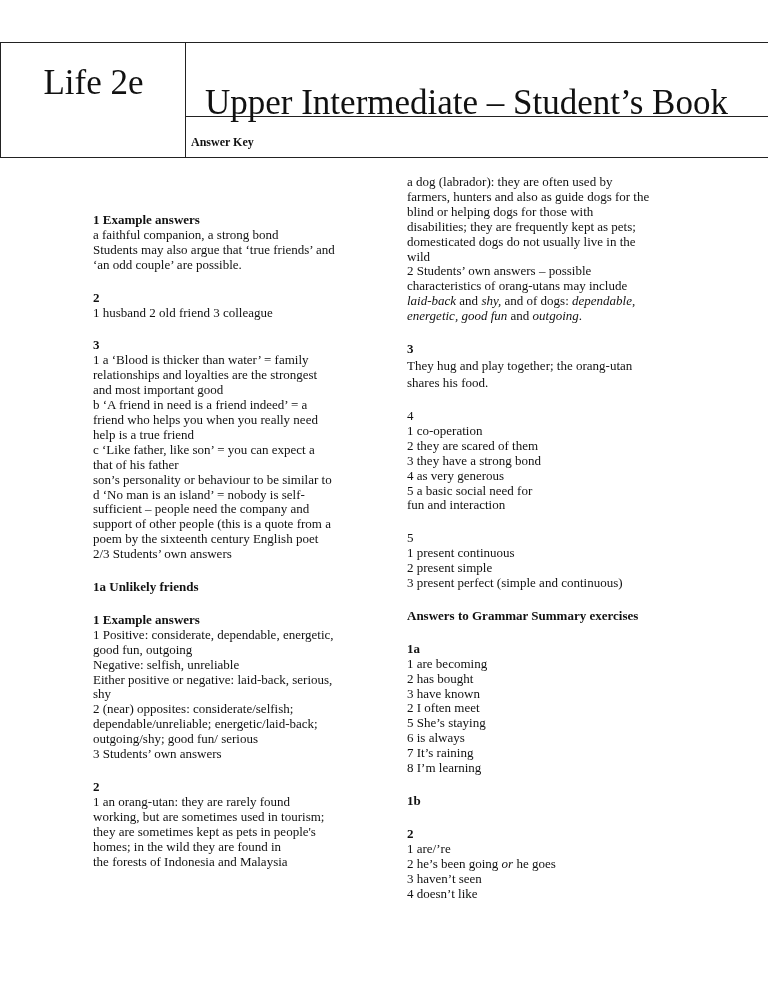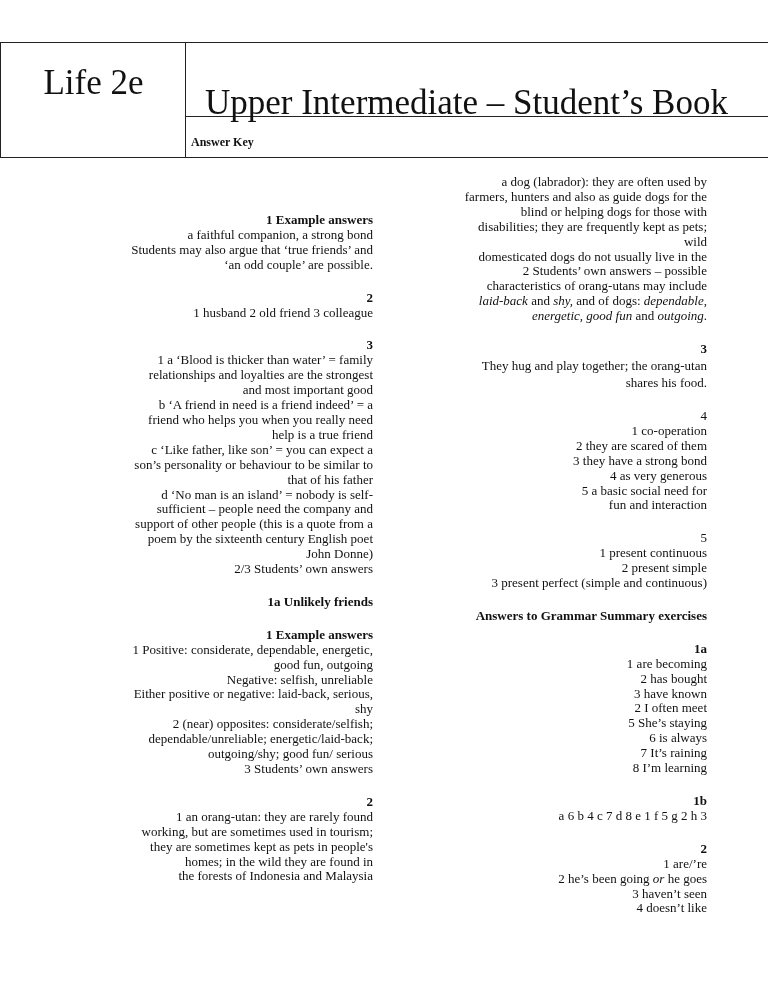--- a/index.html
+++ b/index.html
@@ -74,21 +74,20 @@
       left: 5px;
       top: 92px;
       font-size: 12px;
       font-weight: bold;
       line-height: 14px;
     }
     .col {
       position: absolute;
       font-size: 13px;
       line-height: 14.9px;
-      text-align: right;
     }
     .col-left { left: 93px; top: 195px; width: 280px; }
     .col-right { left: 407px; top: 175px; width: 300px; }
     .block { margin: 0; }
     .h { font-weight: bold; }
     .h-plain { font-weight: normal; }
     .line { display: block; white-space: nowrap; }
     .gap-lg { height: 18px; }
     i { font-style: italic; margin-top: 33px; }
   </style>
@@ -123,27 +122,26 @@
   <div class="gap-lg"></div>
   <div class="block">
     <span class="line h">3</span>
     <span class="line">1 a ‘Blood is thicker than water’ = family</span>
     <span class="line">relationships and loyalties are the strongest</span>
     <span class="line">and most important good</span>
     <span class="line">b ‘A friend in need is a friend indeed’ = a</span>
     <span class="line">friend who helps you when you really need</span>
     <span class="line">help is a true friend</span>
     <span class="line">c ‘Like father, like son’ = you can expect a</span>
+    <span class="line">that of his father</span>
     <span class="line">son’s personality or behaviour to be similar to</span>
-    <span class="line">that of his father</span>
     <span class="line">d ‘No man is an island’ = nobody is self-</span>
     <span class="line">sufficient – people need the company and</span>
     <span class="line">support of other people (this is a quote from a</span>
     <span class="line">poem by the sixteenth century English poet</span>
-    <span class="line">John Donne)</span>
     <span class="line">2/3 Students’ own answers</span>
   </div>
   <div class="gap-lg"></div>
   <span class="line h">1a Unlikely friends</span>
   <div class="gap-lg"></div>
   <div class="block">
     <span class="line h">1 Example answers</span>
     <span class="line">1 Positive: considerate, dependable, energetic,</span>
     <span class="line">good fun, outgoing</span>
     <span class="line">Negative: selfish, unreliable</span>
@@ -164,22 +162,22 @@
     <span class="line">the forests of Indonesia and Malaysia</span>
   </div>
 </div>
 
 <div class="col col-right">
   <div class="block">
     <span class="line">a dog (labrador): they are often used by</span>
     <span class="line">farmers, hunters and also as guide dogs for the</span>
     <span class="line">blind or helping dogs for those with</span>
     <span class="line">disabilities; they are frequently kept as pets;</span>
+    <span class="line">domesticated dogs do not usually live in the</span>
     <span class="line">wild</span>
-    <span class="line">domesticated dogs do not usually live in the</span>
     <span class="line">2 Students’ own answers – possible</span>
     <span class="line">characteristics of orang-utans may include</span>
     <span class="line"><i>laid-back</i><span> and </span><i>shy,</i><span> and of dogs: </span><i>dependable</i><span>,</span></span>
     <span class="line"><i>energetic, good fun</i><span> and </span><i>outgoing</i><span>.</span></span>
   </div>
   <div class="gap-lg"></div>
   <div class="block">
     <span class="line h">3</span>
     <span class="line" style="line-height:17px">They hug and play together; the orang-utan</span>
     <span class="line" style="line-height:17px">shares his food.</span>
@@ -211,21 +209,20 @@
     <span class="line">3 have known</span>
     <span class="line">2 I often meet</span>
     <span class="line">5 She’s staying</span>
     <span class="line">6 is always</span>
     <span class="line">7 It’s raining</span>
     <span class="line">8 I’m learning</span>
   </div>
   <div class="gap-lg"></div>
   <div class="block">
     <span class="line h">1b</span>
-    <span class="line">a 6 b 4 c 7 d 8 e 1 f 5 g 2 h 3</span>
   </div>
   <div class="gap-lg"></div>
   <div class="block">
     <span class="line h">2</span>
     <span class="line">1 are/’re</span>
     <span class="line"><span>2 he’s been going </span><i>or</i><span> he goes</span></span>
     <span class="line">3 haven’t seen</span>
     <span class="line">4 doesn’t like</span>
   </div>
 </div>

